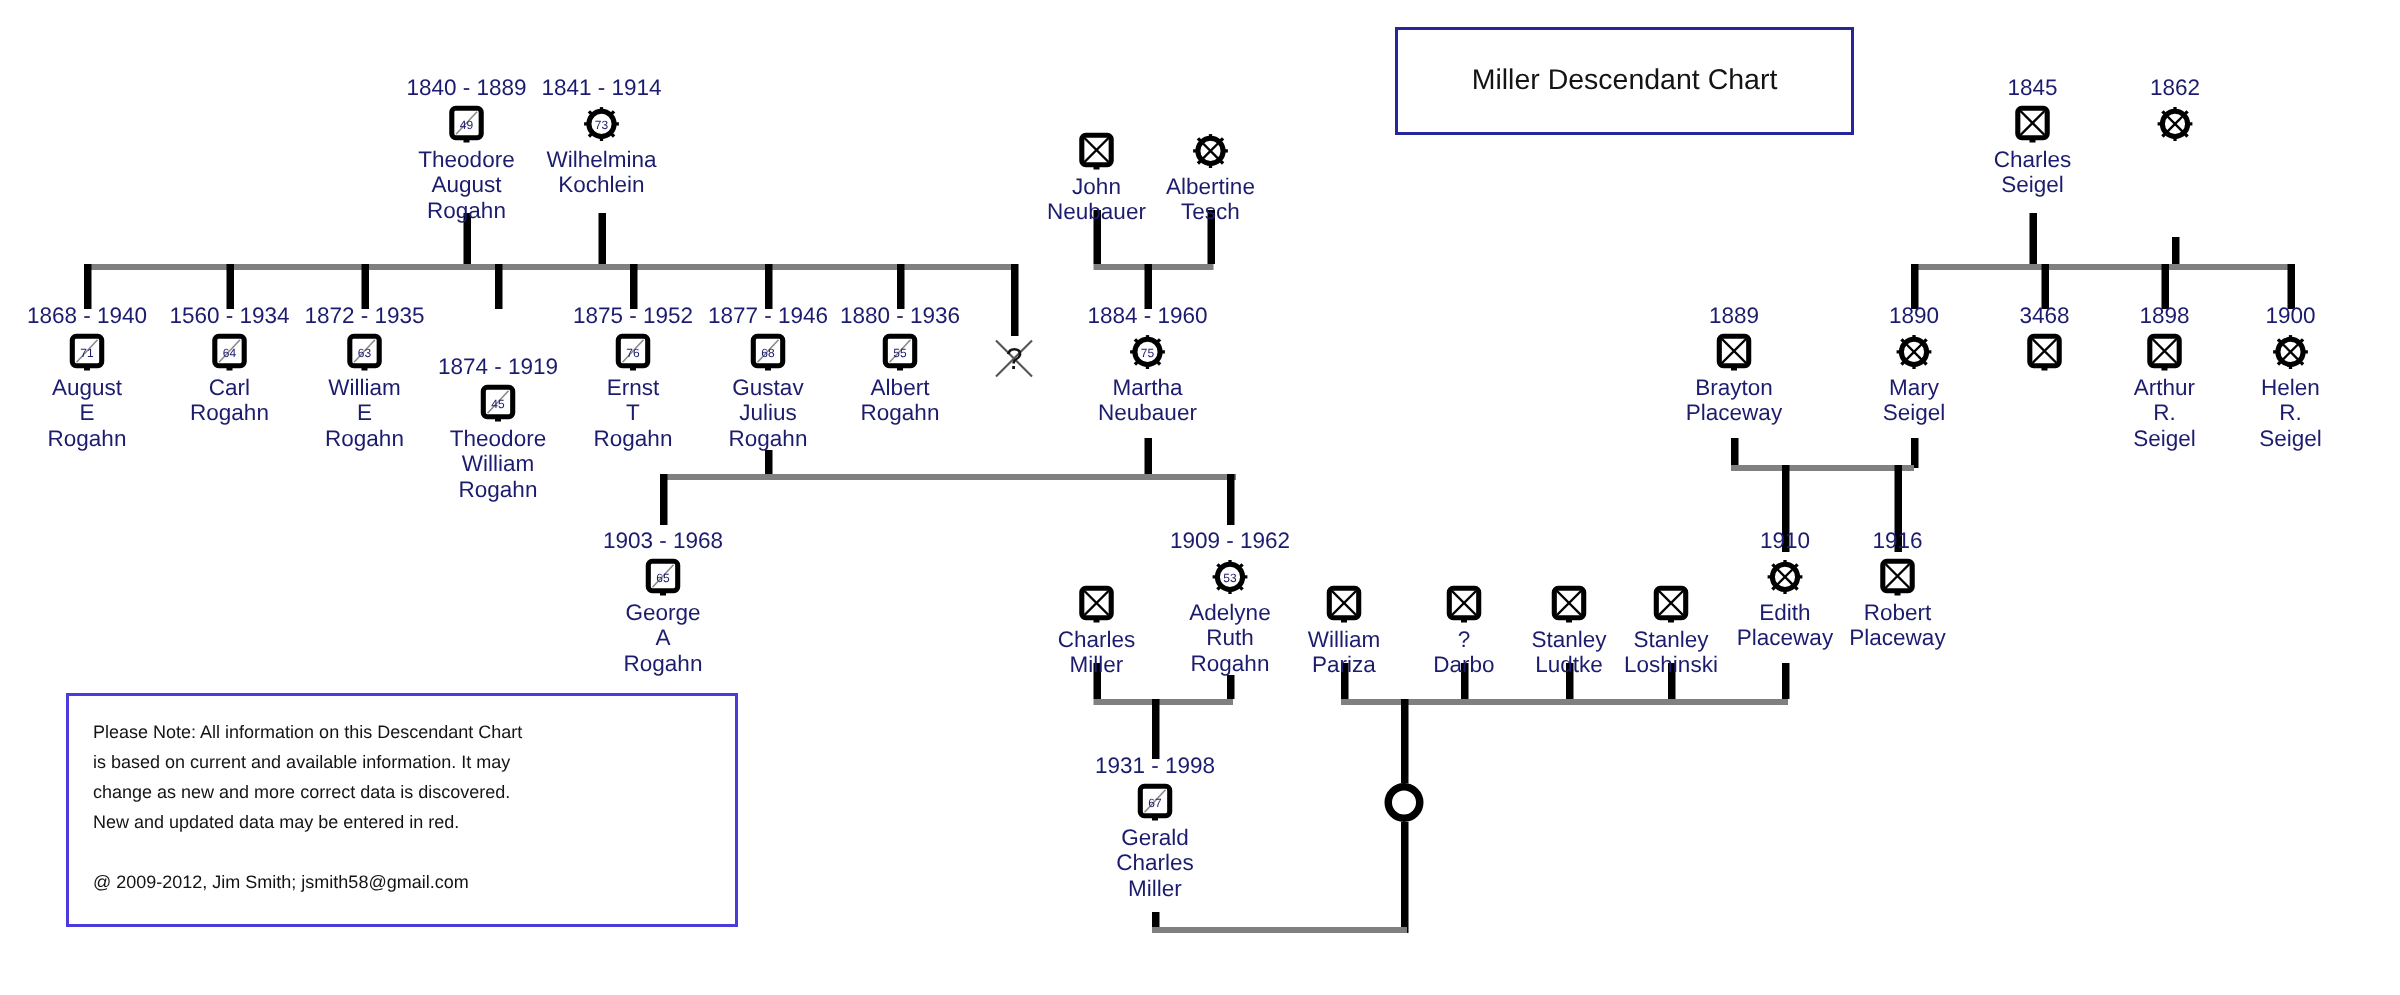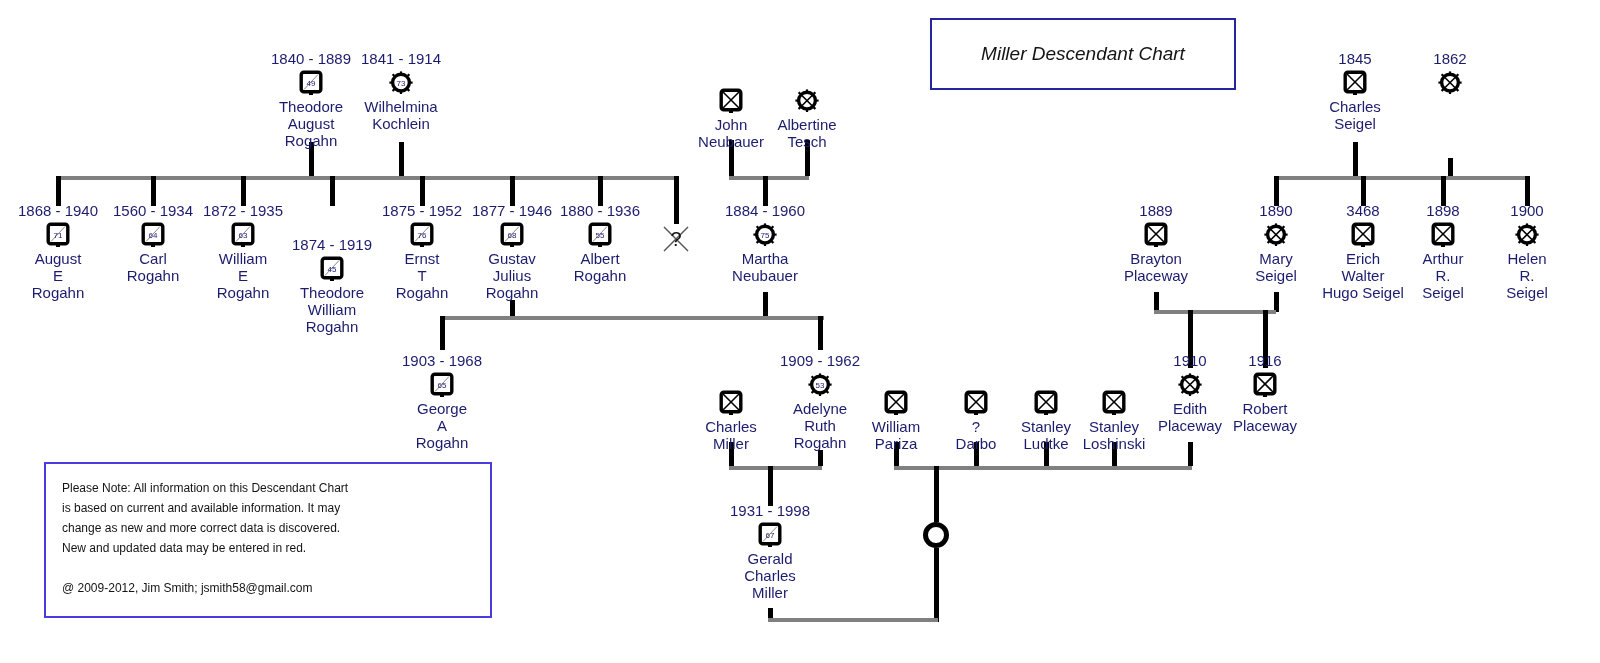--- a/index.html
+++ b/index.html
@@ -170,21 +170,21 @@
   <div class="vline" style="left:1188px; top:442px; height:24px;"></div>
   <div class="hline" style="left:894px; top:466px; width:298px;"></div>
 
   <div class="vline" style="left:934px; top:466px; height:56px;"></div>
   <div class="vline" style="left:934px; top:548px; height:74px;"></div>
   <div class="marker-circle" style="left:936px; top:522px;"></div>
 
   <div class="vline" style="left:768px; top:608px; height:14px;"></div>
   <div class="hline" style="left:768px; top:618px; width:170px;"></div>
 
-  <div class="titlebox" style="left:930px; top:18px; width:302px; height:68px;font-style:italic;">
+  <div class="titlebox" style="left:930px; top:18px; width:302px; height:68px;">
     <span class="titlebox-text">Miller Descendant Chart</span>
   </div>
 
   <div class="notebox" style="left:44px; top:462px; width:448px; height:156px;">
     <div class="notebox-text">Please Note:  All information on this Descendant Chart
 is based on current and available information.  It may
 change as new and more correct data is discovered.
 New and updated data may be entered in red.
 
 @ 2009-2012, Jim Smith; jsmith58@gmail.com</div>
@@ -481,23 +481,20 @@
         <div class="glyph-wrap">
           <div class="glyph">
             <svg width="26" height="26" viewBox="0 0 26 26">
               <rect x="3.2" y="2.2" width="19.6" height="19.6" rx="2.6" fill="#fff" stroke="#000" stroke-width="3.4"></rect>
               <line x1="5" y1="4" x2="21" y2="20" stroke="#000" stroke-width="1.6"></line>
               <line x1="21" y1="4" x2="5" y2="20" stroke="#000" stroke-width="1.6"></line>
               <rect x="11" y="21.6" width="4" height="3.4" fill="#000"></rect>
             </svg>
           </div>
         </div>
-        <div class="name">Erich
-Walter
-Hugo Seigel</div>
       </div>
       <div class="person" style="left: 1443px; top: 202px;">
         <div class="dates">1898</div>
         <div class="glyph-wrap">
           <div class="glyph">
             <svg width="26" height="26" viewBox="0 0 26 26">
               <rect x="3.2" y="2.2" width="19.6" height="19.6" rx="2.6" fill="#fff" stroke="#000" stroke-width="3.4"></rect>
               <line x1="5" y1="4" x2="21" y2="20" stroke="#000" stroke-width="1.6"></line>
               <line x1="21" y1="4" x2="5" y2="20" stroke="#000" stroke-width="1.6"></line>
               <rect x="11" y="21.6" width="4" height="3.4" fill="#000"></rect>

